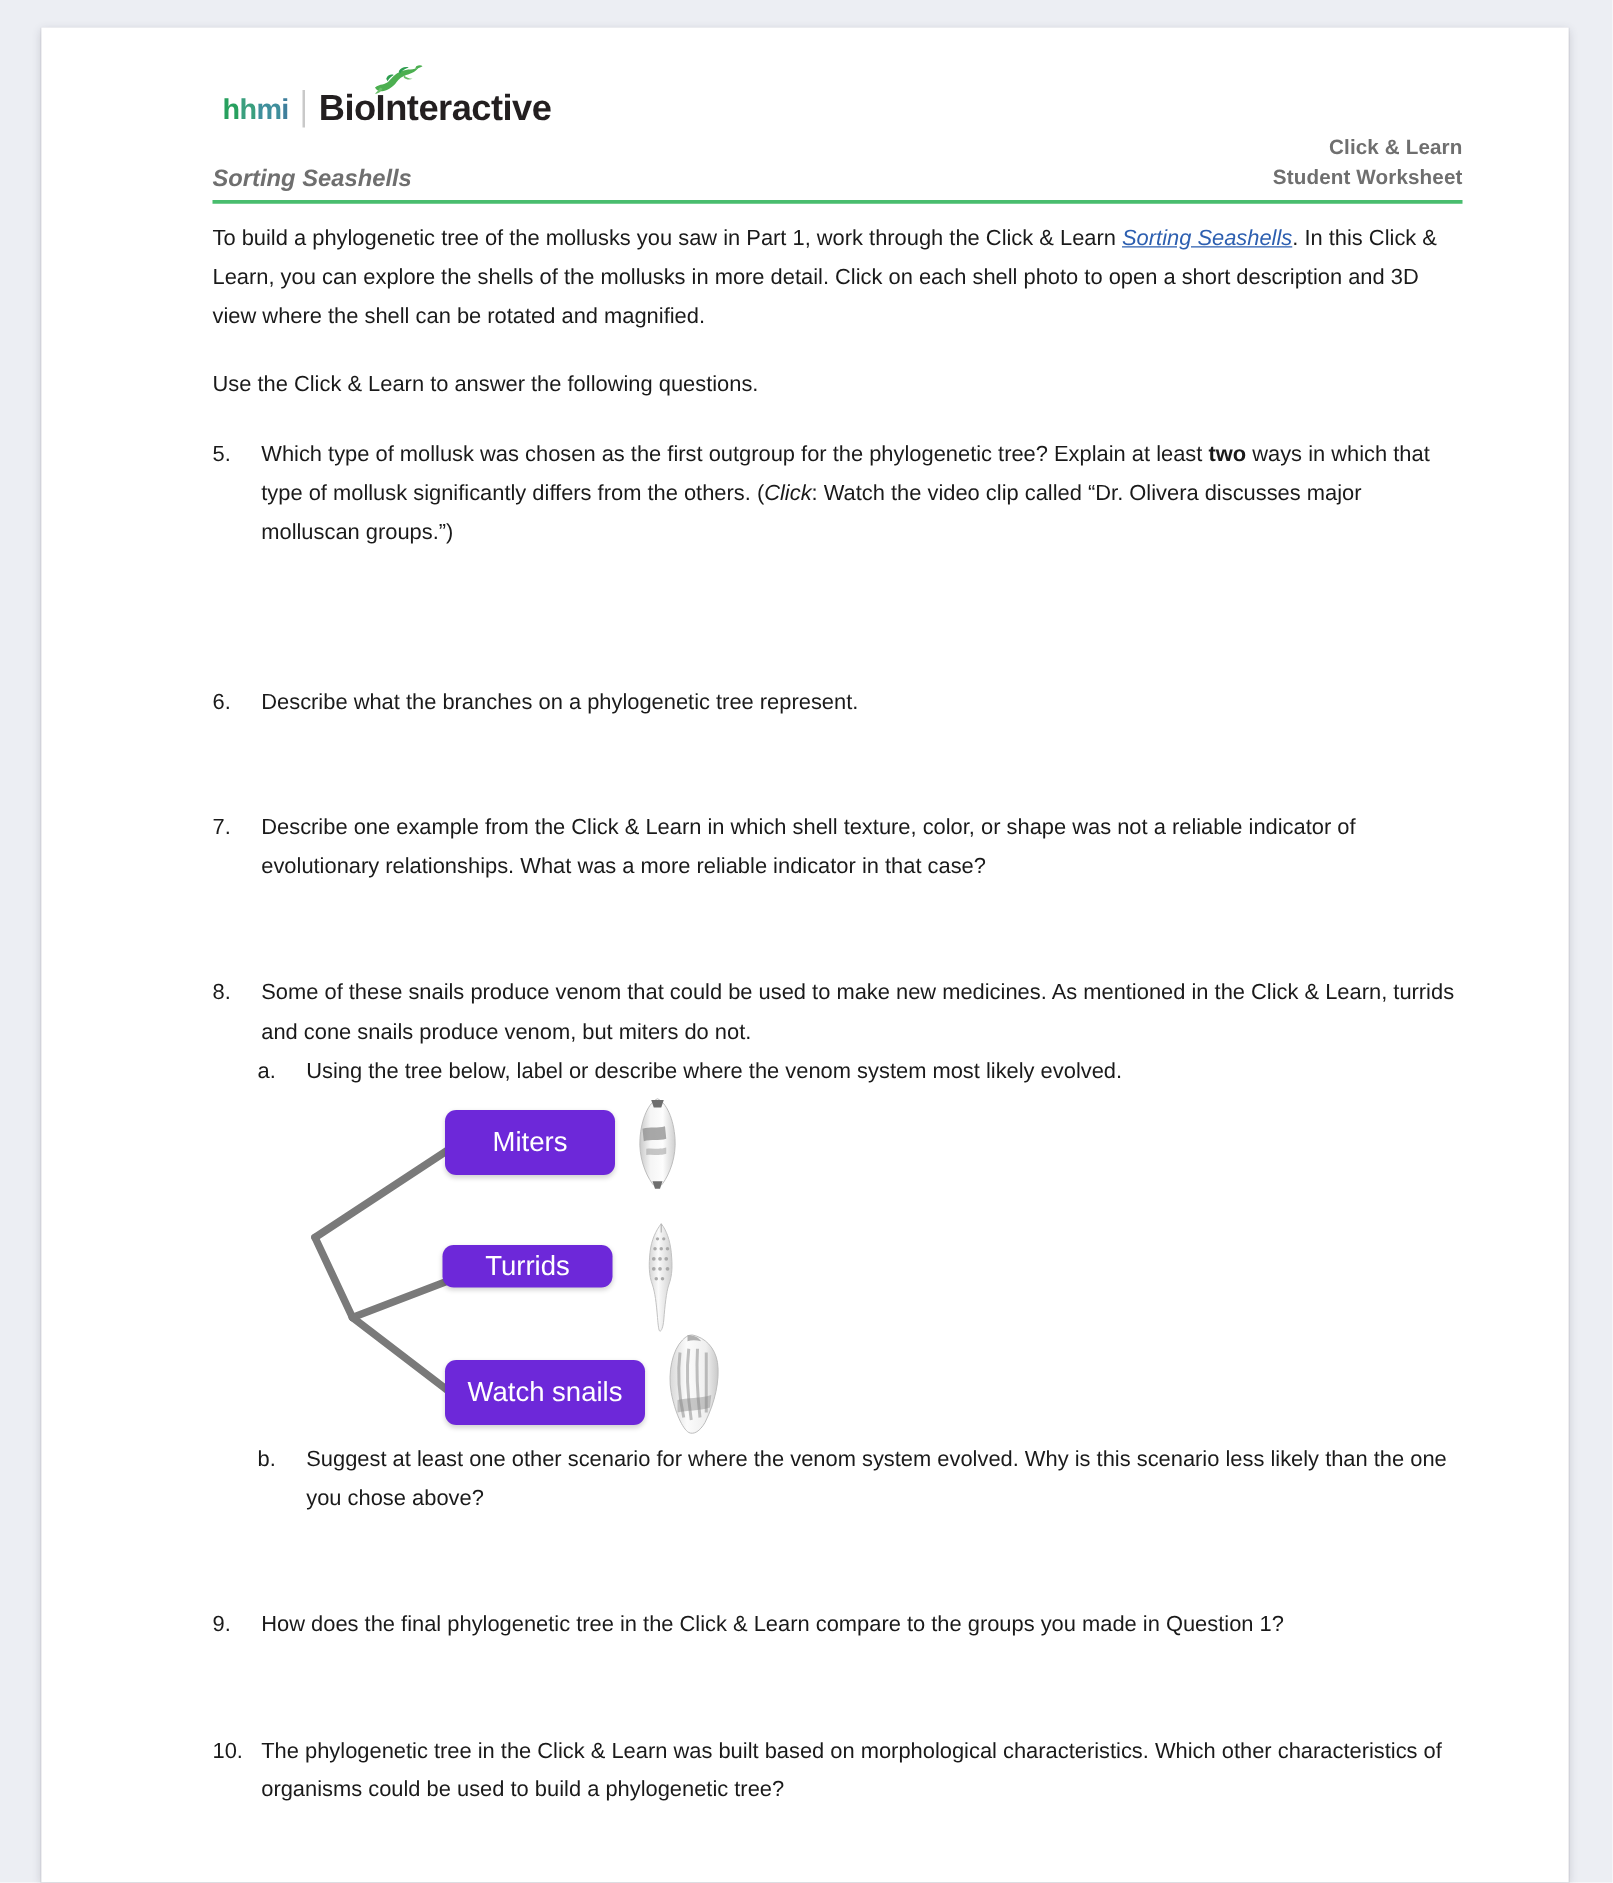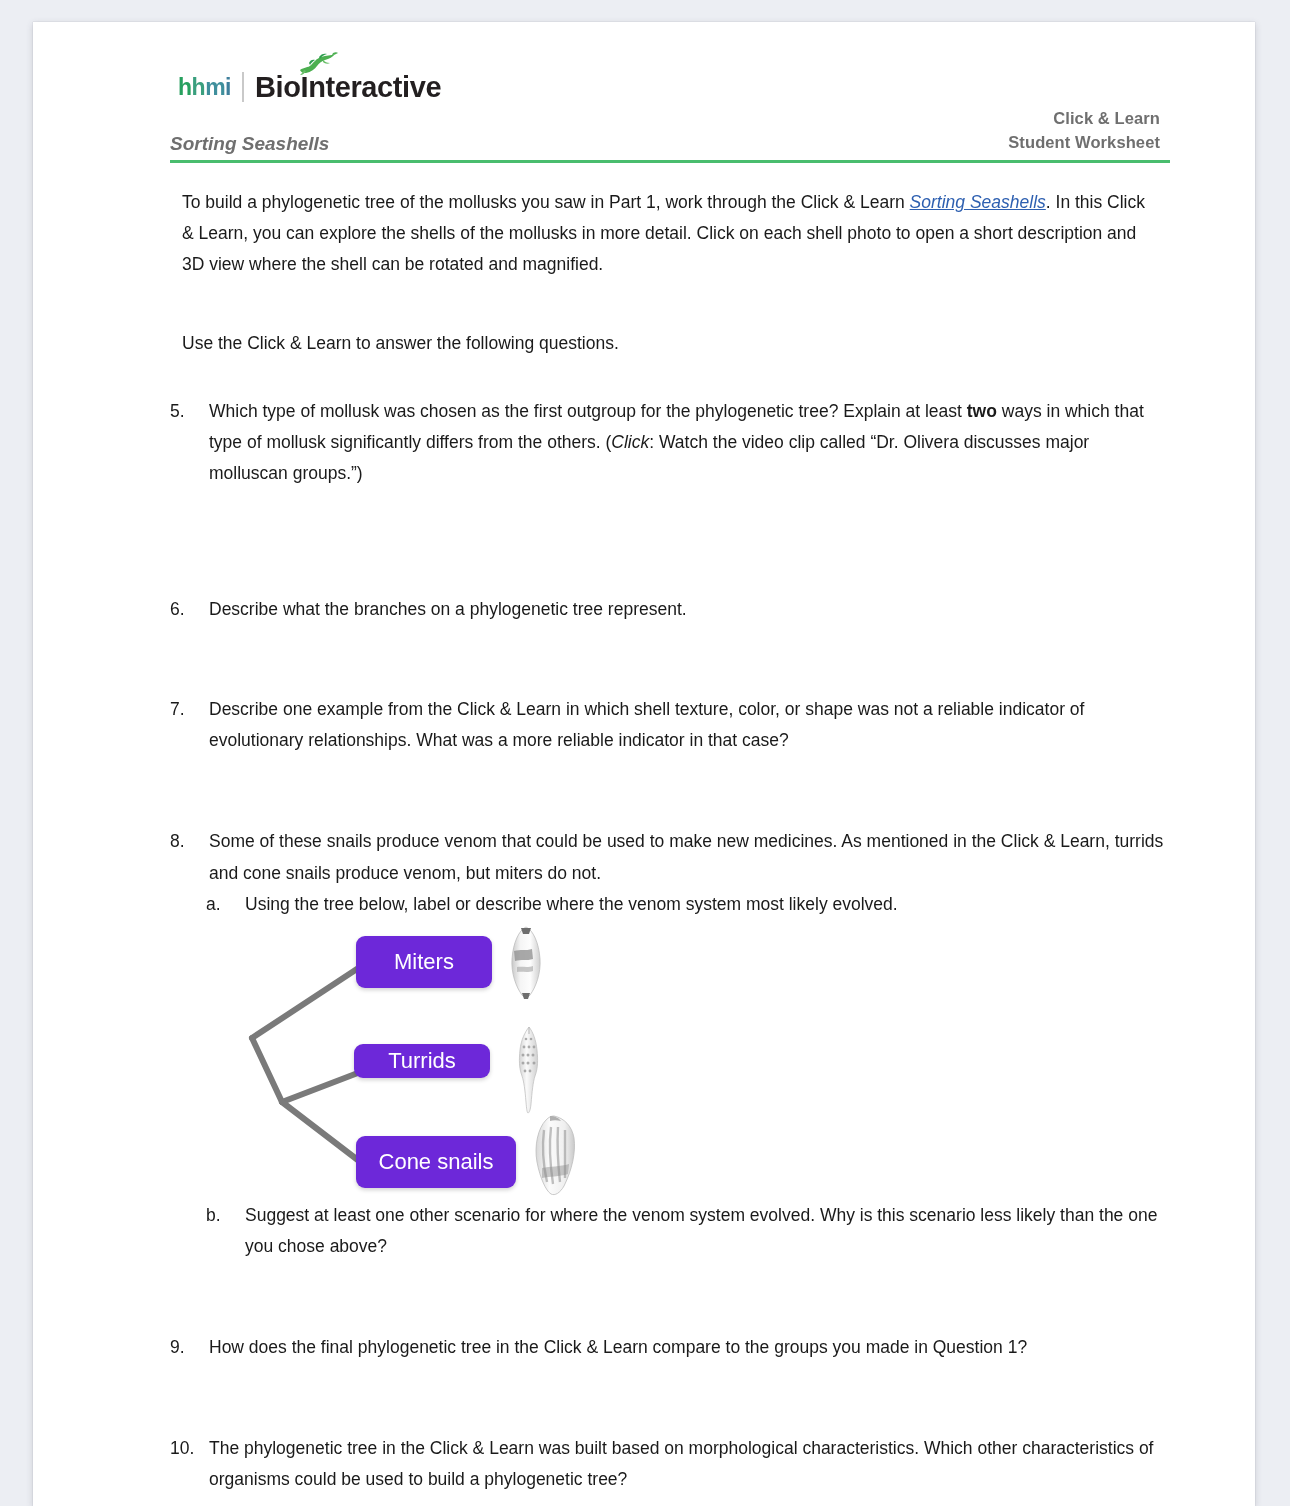--- a/index.html
+++ b/index.html
@@ -82,21 +82,21 @@
     left: 30px;
     top: 78px;
     font-family: "Liberation Sans", sans-serif;
     font-style: italic;
     font-weight: bold;
     font-size: 19px;
     color: #6f6f6f;
   }
   .header-right {
     position: absolute;
-    right: 10px;
+    right: 0;
     top: 52px;
     text-align: right;
   }
   .header-right div {
     font-size: 16.5px;
     font-weight: bold;
     color: #6f6f6f;
     line-height: 1.45;
     letter-spacing: 0.1px;
   }
@@ -110,21 +110,21 @@
   }
 
   
   .body {
     position: absolute;
     left: 30px;
     top: 120px;
     width: 1000px;
   }
   p.para {
-    margin: 12px;
+    margin: 0;
     font-size: 17.5px;
     line-height: 1.78;
     color: #1a1a1a;
     font-family: "Liberation Sans", sans-serif;
   }
   .link {
     color: #2d5fb0;
     font-style: italic;
     text-decoration: underline;
   }
@@ -317,21 +317,21 @@
               <circle cx="18" cy="39" r="1.5"></circle>
                 <circle cx="23" cy="39" r="1.5"></circle>
                 <circle cx="29" cy="39" r="1.5"></circle>
               <circle cx="20" cy="47" r="1.4"></circle>
                 <circle cx="25" cy="47" r="1.4"></circle>
             </g>
             <path d="M24 3 L24 10" stroke="#b5b5b5" stroke-width="1"></path>
           </svg>
 
           <div class="taxon-box" style="left:126px; top:216px; width:160px; height:52px;">
-            <span>Cone snails</span>
+            <span>Watch snails</span>
           </div>
           <svg class="shell-img" style="left:292px; top:192px;" width="62" height="88" viewBox="0 0 62 88">
             <defs>
               <linearGradient id="cg" x1="0" y1="0" x2="1" y2="0">
                 <stop offset="0%" stop-color="#d8d8d8"></stop>
                 <stop offset="35%" stop-color="#fbfbfb"></stop>
                 <stop offset="75%" stop-color="#efefef"></stop>
                 <stop offset="100%" stop-color="#c9c9c9"></stop>
               </linearGradient>
             </defs>

